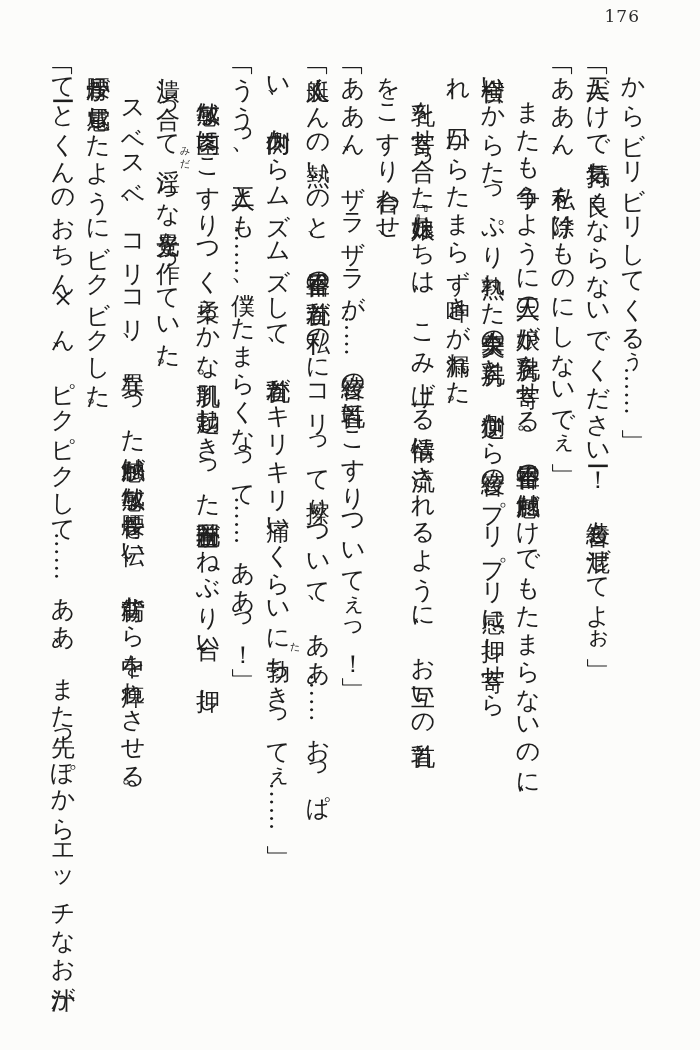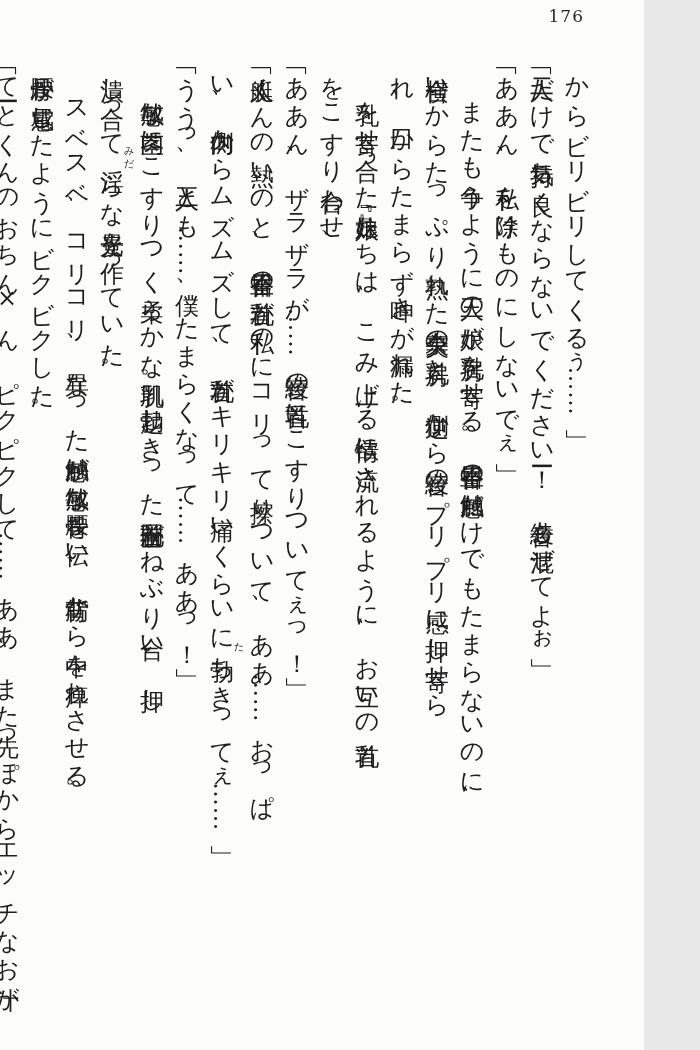--- a/index.html
+++ b/index.html
@@ -2,21 +2,21 @@
 <html lang="ja"><head>
 <meta charset="utf-8">
 <style>
   html, body {
     margin: 0;
     padding: 0;
     background: #e8e8e8;
   }
   .page {
     position: relative;
-    width: 644px;
+    width: 700px;
     height: 1050px;
     background: #fcfcfa;
     overflow: hidden;
     font-family: "DejaVu Serif", "Liberation Serif", serif;
     color: #1e1e1e;
   }
   .page-number {
     position: absolute;
     top: 6px;
     right: 60px;

